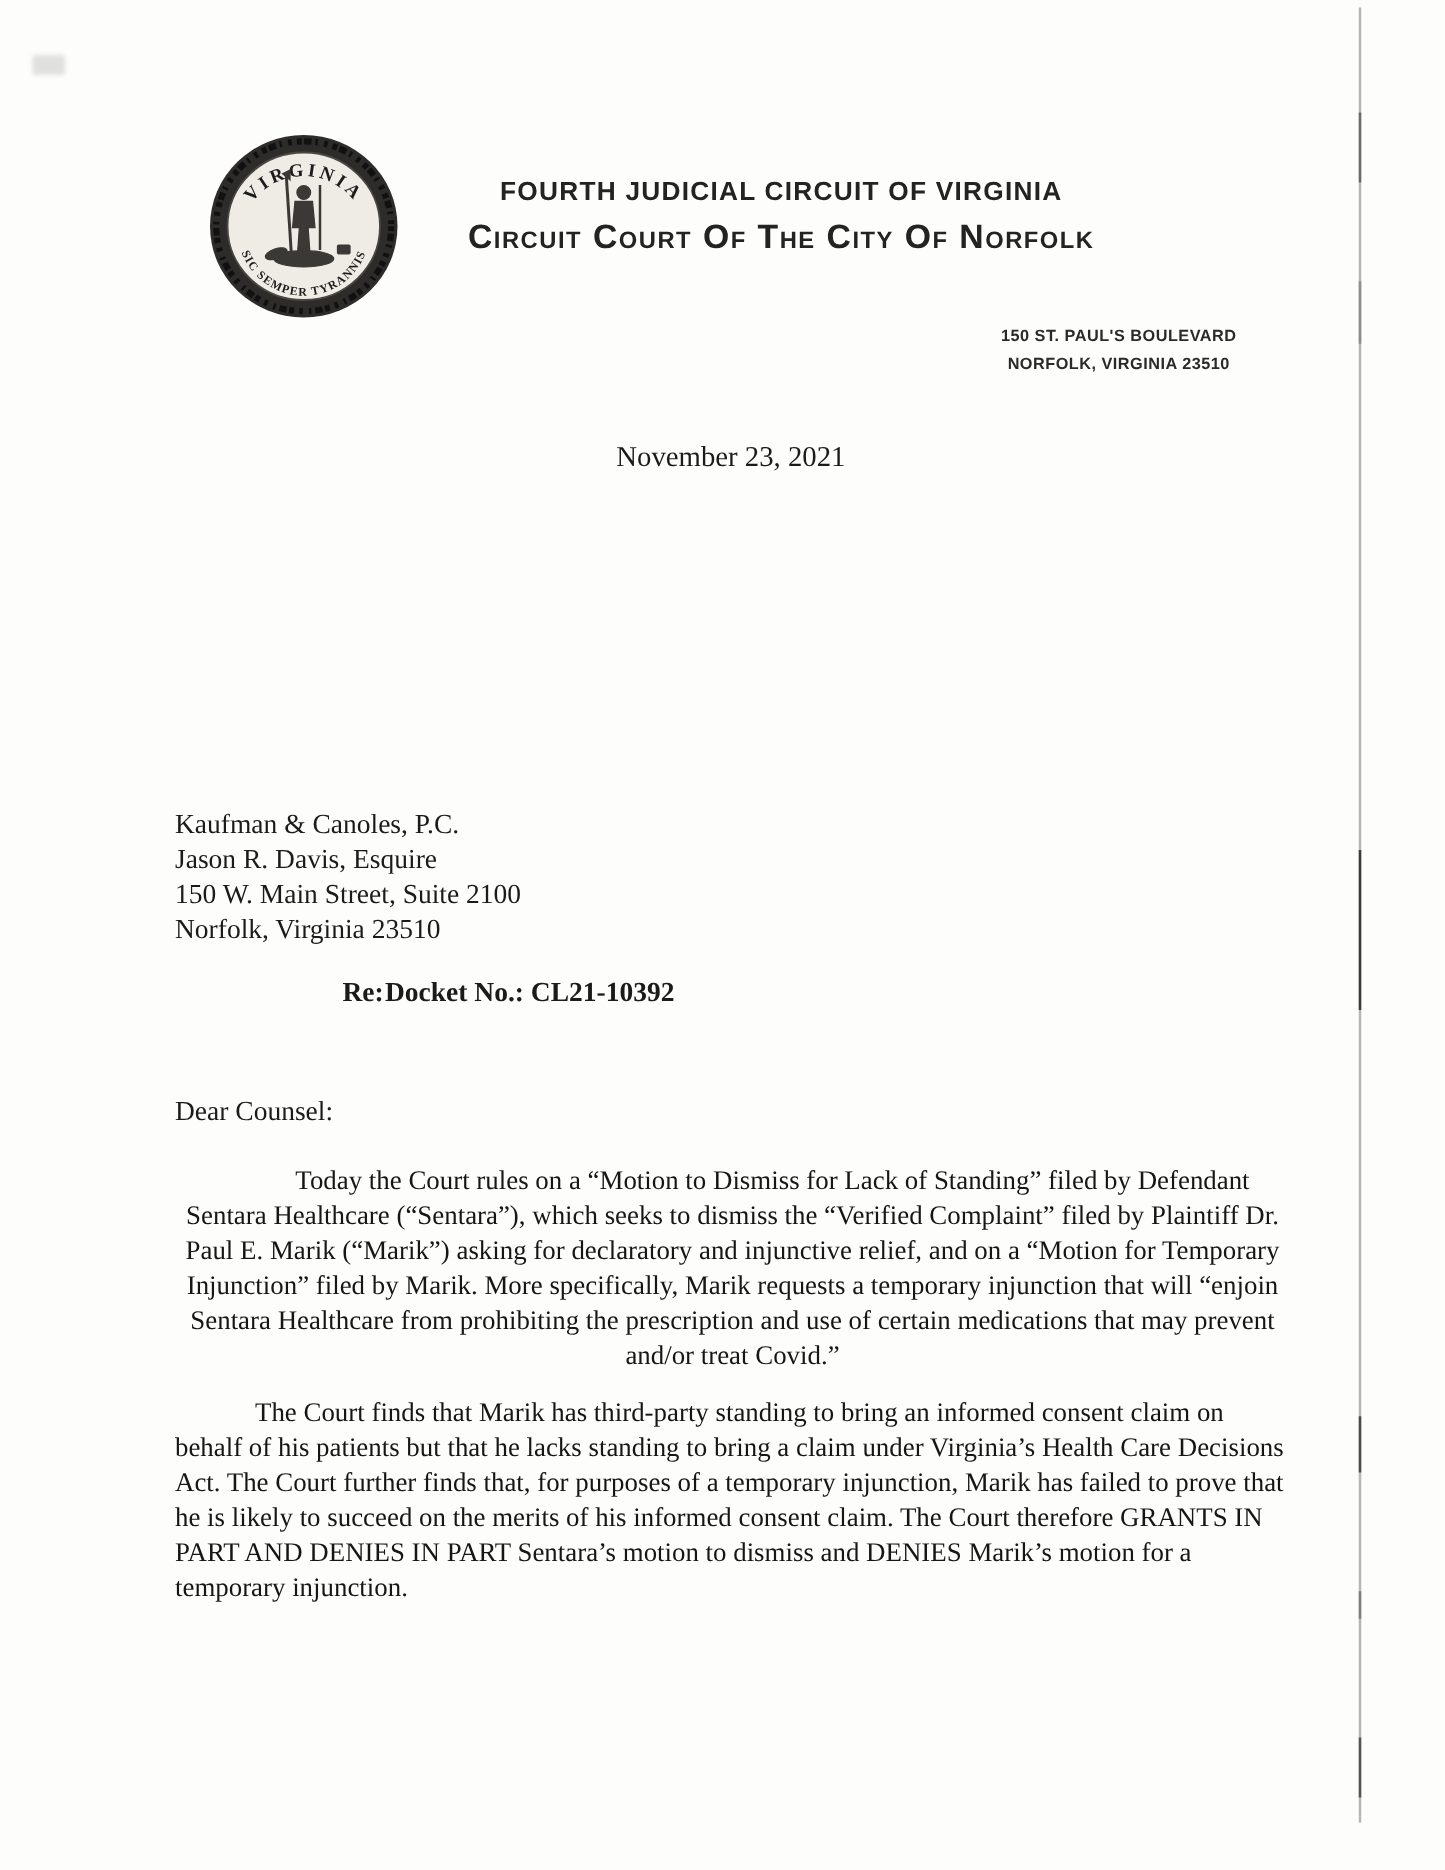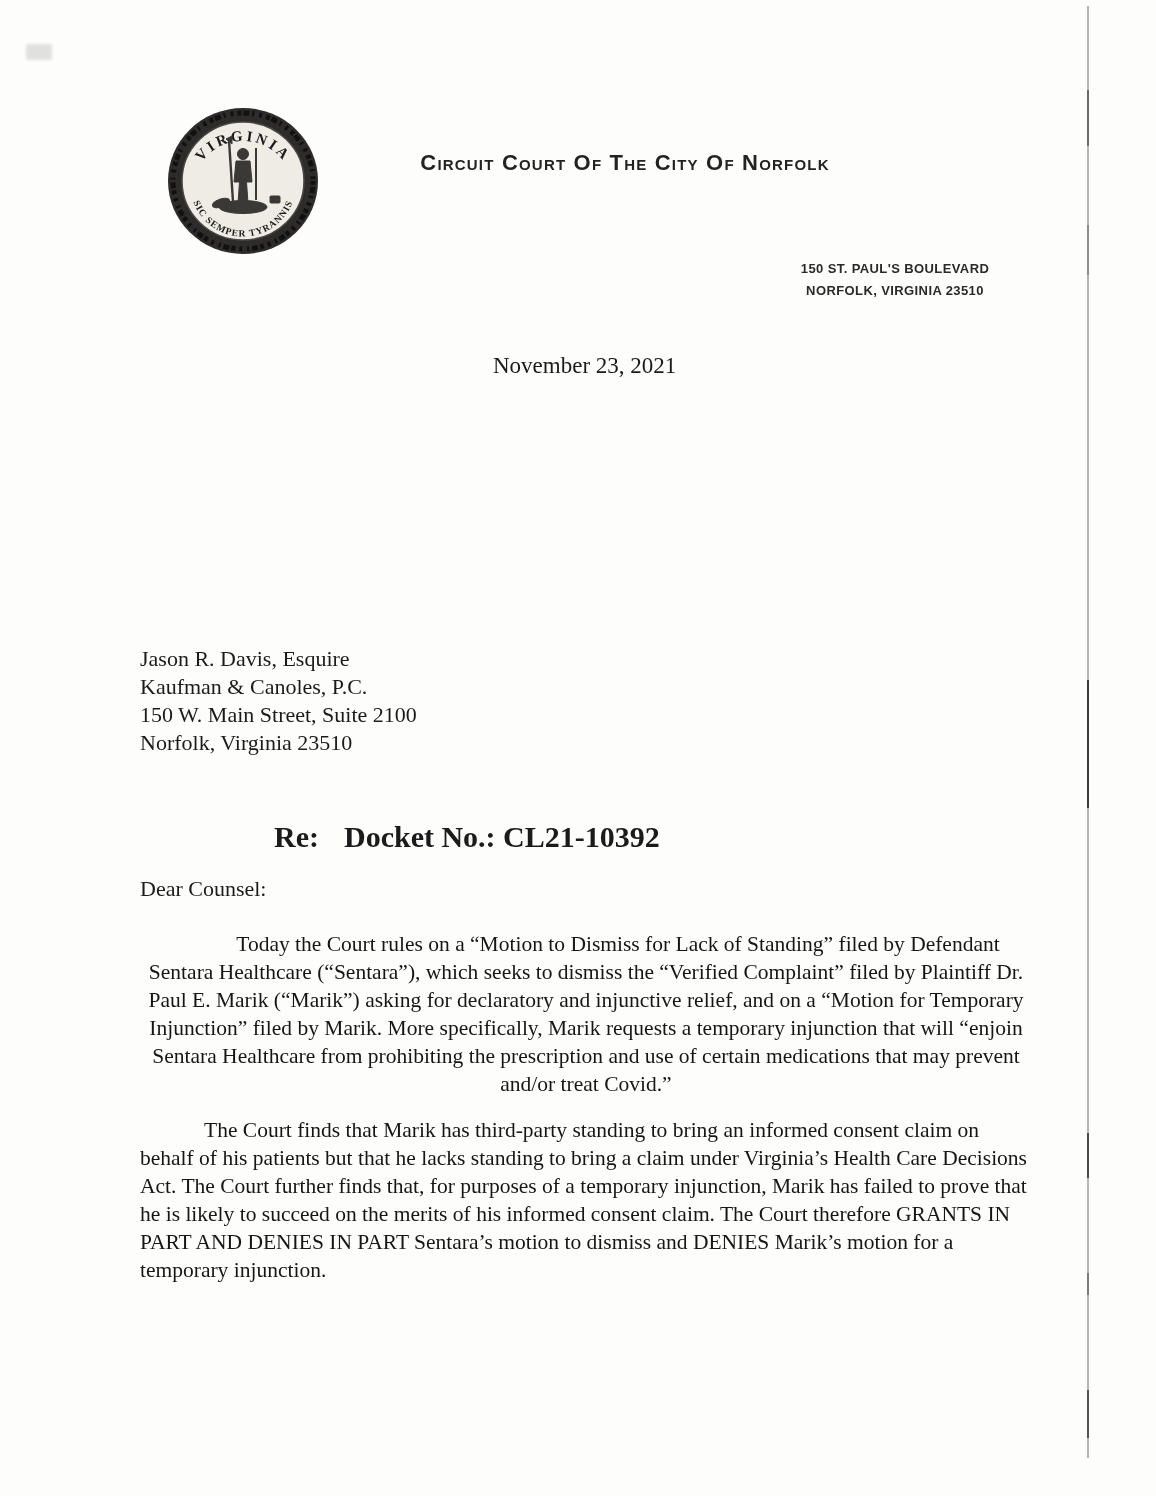--- a/index.html
+++ b/index.html
@@ -24,21 +24,21 @@
   .court-header {
     position: absolute; left: 330px; top: 142px; width: 590px;
     text-align: center;
     font-family: "Liberation Sans", sans-serif;
     font-weight: bold; color: #232323;
   }
   .court-header .line1 {
     font-size: 21px; letter-spacing: 1px;
   }
   .court-header .line2 {
-    font-size: 22px; letter-spacing: 1.2px;
+    font-size: 27px; letter-spacing: 1.2px;
     font-variant: small-caps;
     text-transform: capitalize;
     margin-top: 8px;
   }
   .judge-block {
     position: absolute; left: 148px; top: 274px; width: 200px;
     text-align: center;
     font-family: "Liberation Sans", sans-serif;
     font-weight: bold; font-size: 13px; letter-spacing: 0.6px;
     color: #2a2a2a;
@@ -56,22 +56,22 @@
   .date-line {
     position: absolute; left: 493px; top: 353px;
     font-size: 23px;
   }
   .recipient { position: absolute; left: 140px; font-size: 22px; line-height: 28px; }
   .recipient-1 { top: 505px; }
   .recipient-2 { top: 645px; }
 
   .re-block {
     position: absolute; left: 274px; top: 780px;
-    font-size: 30px; font-weight: bold; line-height: 28px;
-    display: flex; gap: 25px; margin-top: 43px;
+    font-size: 22px; font-weight: bold; line-height: 28px;
+    display: flex; gap: 1px;
   }
   .salutation { position: absolute; left: 140px; top: 876px; font-size: 22px; }
 
   .body-paragraph {
     position: absolute; left: 140px; width: 892px;
     font-size: 21.5px; line-height: 28px;
     text-indent: 64px;
     color: #161616;
   }
   .para-1 { top: 930px; text-align: center; }
@@ -127,35 +127,36 @@
         <line x1="90" y1="42" x2="90" y2="94" stroke-width="2"></line>
         <path d="M60 33 L66 30 L66 38 Z"></path>
         <ellipse cx="77" cy="101" rx="24" ry="6.5"></ellipse>
         <ellipse cx="55" cy="97" rx="9" ry="4" transform="rotate(-18 55 97)"></ellipse>
         <rect x="104" y="90" width="10" height="7" rx="1"></rect>
       </g>
     </svg>
   </div>
 
   <div class="court-header">
+    <div class="line1">FOURTH JUDICIAL CIRCUIT OF VIRGINIA</div>
     <div class="line2">Circuit Court Of The City Of Norfolk</div>
   </div>
 
 
   <div class="court-address">
     <div>150 ST. PAUL'S BOULEVARD</div>
     <div>NORFOLK, VIRGINIA 23510</div>
   </div>
 
   <div class="date-line">November 23, 2021</div>
 
 
   <div class="recipient recipient-2">
+    <div>Kaufman &amp; Canoles, P.C.</div>
     <div>Jason R. Davis, Esquire</div>
-    <div>Kaufman &amp; Canoles, P.C.</div>
     <div>150 W. Main Street, Suite 2100</div>
     <div>Norfolk, Virginia 23510</div>
   </div>
 
   <div class="re-block">
     <span>Re:</span>
     <span>
       <div>Docket No.: CL21-10392</div>
     </span>
   </div>

